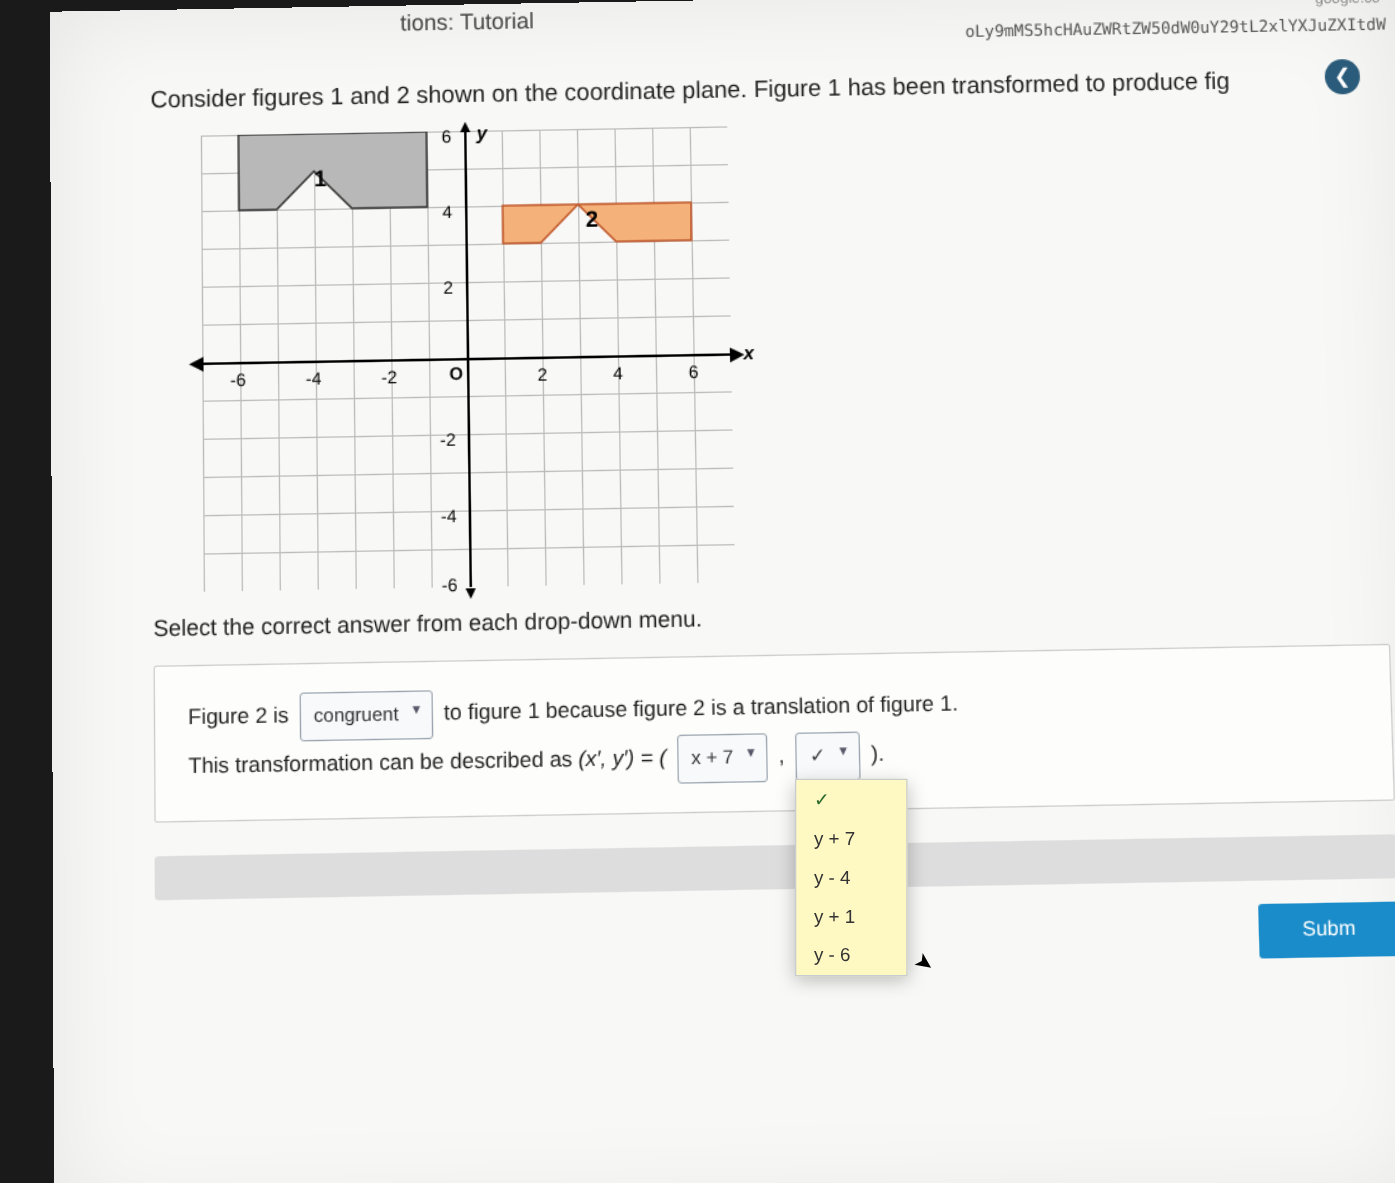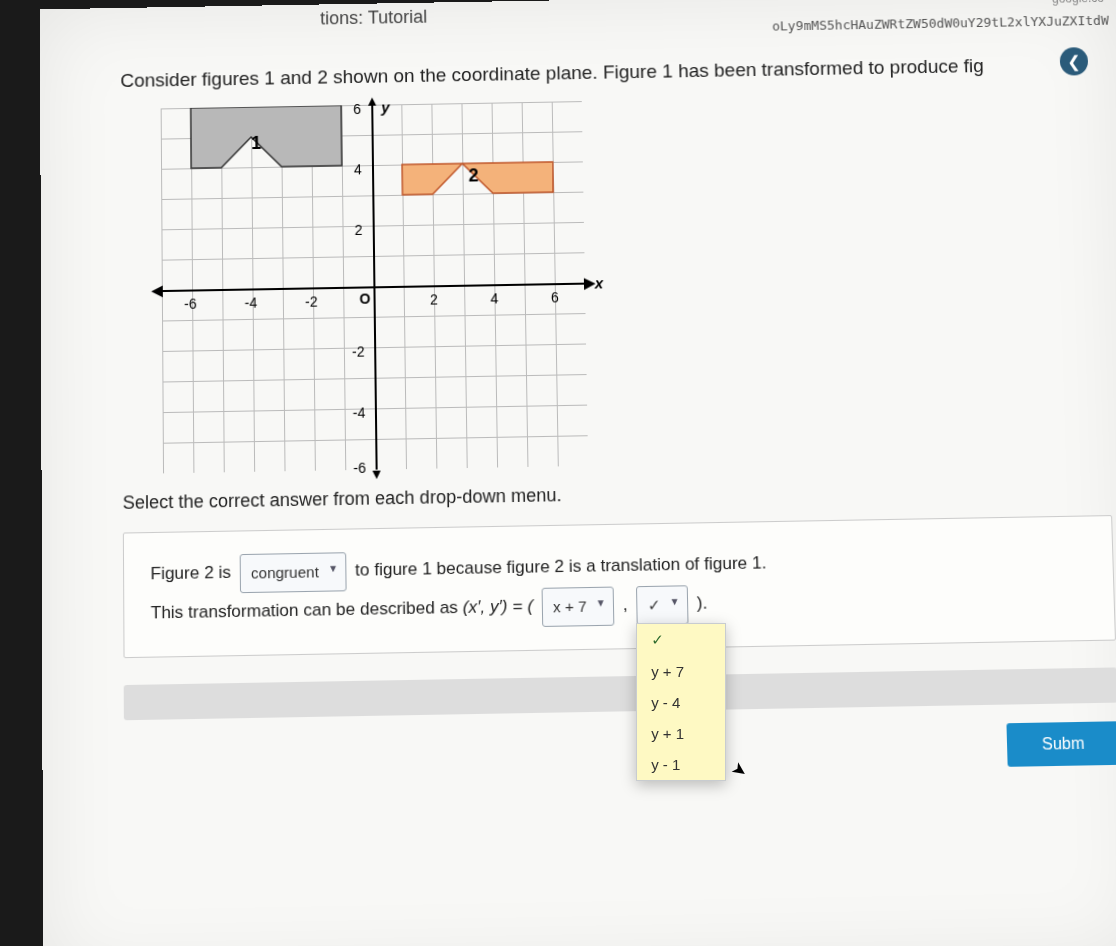--- a/index.html
+++ b/index.html
@@ -247,15 +247,15 @@
     </div>
 
   </div>
 </div>
 
 <div class="dd-menu" id="ddmenu" style="visibility: visible; left: 636.126px; top: 622.901px;">
   <div class="dd-item check">&nbsp;</div>
   <div class="dd-item">y + 7</div>
   <div class="dd-item">y - 4</div>
   <div class="dd-item">y + 1</div>
-  <div class="dd-item">y - 1</div>
+  <div class="dd-item">y - 6</div>
 </div>
 <div class="cursor" id="cursor" style="visibility: visible; left: 732.126px; top: 758.901px; transform: rotate(35deg);">➤</div>
 
 </body></html>

